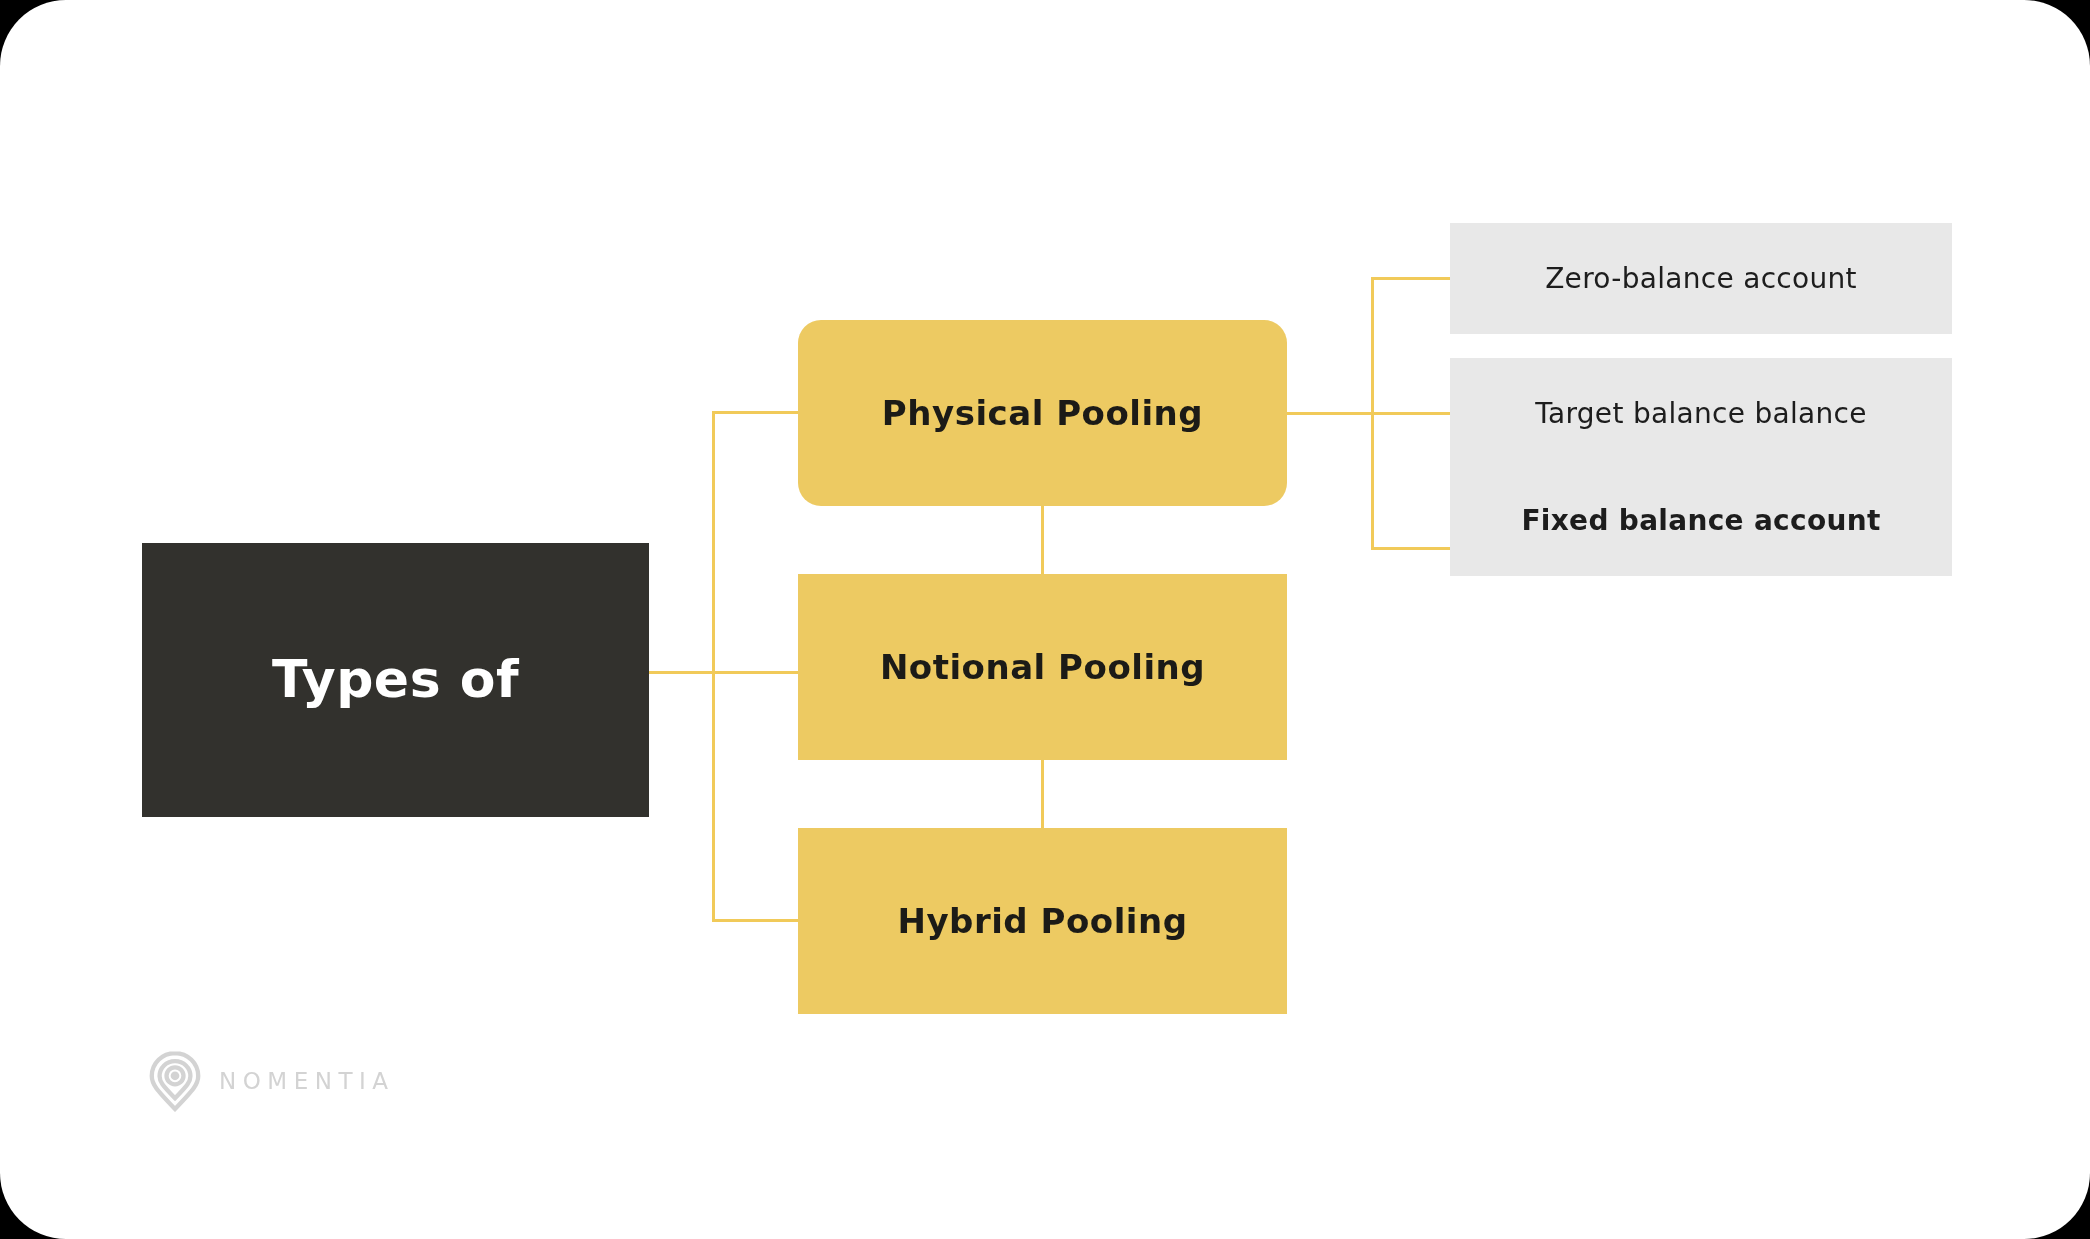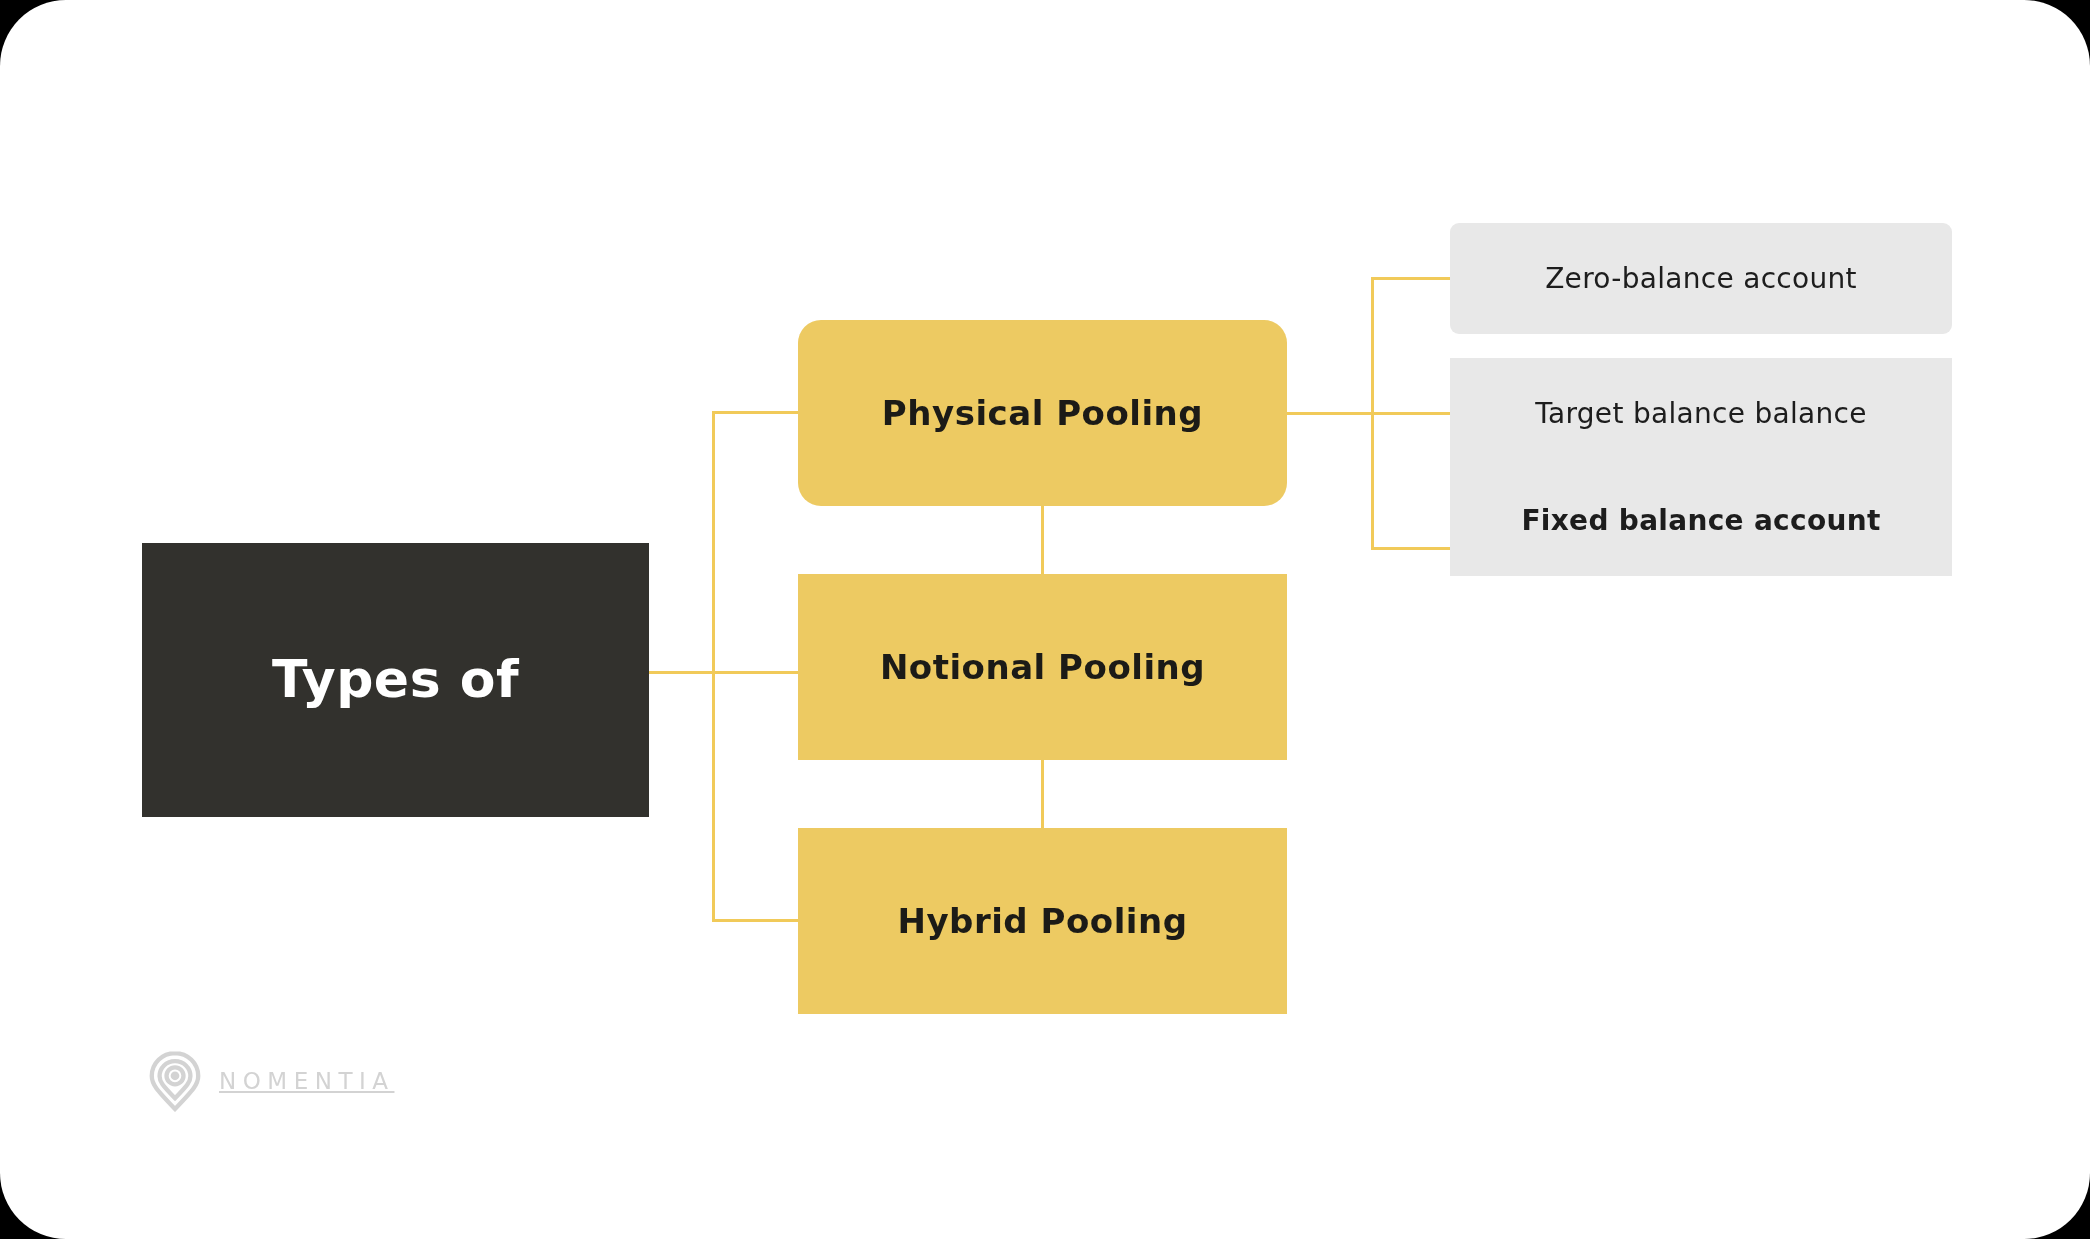--- a/index.html
+++ b/index.html
@@ -49,21 +49,21 @@
   .pool-notional { top: 574px; justify-content: center; }
   .pool-hybrid   { top: 828px; text-align: right; }
   .account-node {
     left: 1450px; width: 502px; height: 111px;
     background: var(--account_fill, #e8e8e8);
     color: var(--account_text, #1d1d1d);
     font-size: 28px;
     font-weight: 400;
     letter-spacing: 0.3px;
   }
-  .account-zero   { top: 223px; border-radius: 9px; }
+  .account-zero   { top: 223px; }
   .account-target { top: 358px; }
   .account-fixed  { top: 465px; font-weight: bold; }
   .line {
     position: absolute;
     background: var(--connector, #f1ca59);
   }
   
   .l-root-h   { left: 649px;  top: 671px; width: 149px; height: 3px; }
   .l-trunk    { left: 712px;  top: 411px; width: 3px;   height: 511px; }
   .l-phys-h   { left: 712px;  top: 411px; width: 86px;  height: 3px; }
@@ -82,21 +82,20 @@
     left: 149px; top: 1046px; height: 70px;
     display: flex;
     align-items: center;
     gap: 18px;
   }
   .logo-text {
     color: var(--logo, #d3d3d3);
     font-size: 23px;
     font-weight: 500;
     letter-spacing: 6.5px;
-    text-decoration: underline;
   }
   .root-label-line { display: block; }
 </style>
 </head>
 <body>
 
 <div class="canvas">
   <div class="card"></div>
 
   <div class="line l-root-h"></div>

